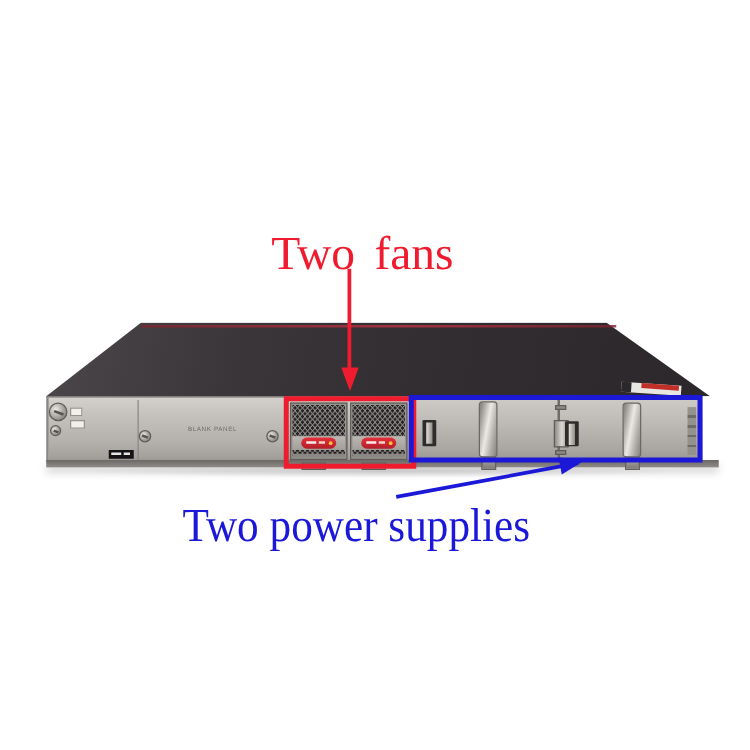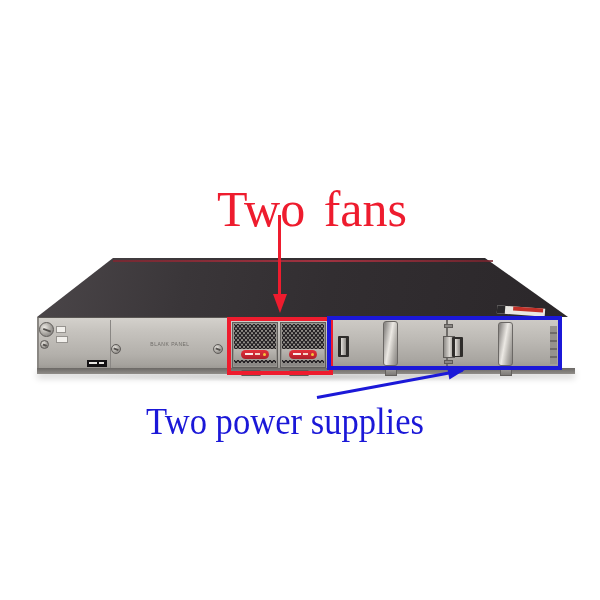--- a/index.html
+++ b/index.html
@@ -73,21 +73,21 @@
   .hingelet{left:444px;width:9px;height:4px;background:#8a8784;border:1px solid #5e5b58;box-sizing:border-box;}
   #right-hinges{left:550px;top:326px;width:7px;height:38px;
     background:repeating-linear-gradient(to bottom,#95928d 0 6px,#6e6b68 6px 8px);}
 
   
   #fan-box{left:227px;top:317px;width:106px;height:58px;border:4px solid var(--annotation-red);box-sizing:border-box;}
   #psu-box{left:327px;top:316px;width:235px;height:54px;border:4px solid var(--annotation-blue);box-sizing:border-box;}
 
   
   .ann{line-height:1;white-space:nowrap;}
-  #fans-label{left:217px;top:184px;font-size:50px;color:var(--annotation-red);word-spacing:6px;}
+  #fans-label{left:217px;top:184px;font-size:38px;color:var(--annotation-red);word-spacing:6px;}
   #power-label{left:146px;top:402px;font-size:38px;color:var(--annotation-blue);
     transform:scaleX(.91);transform-origin:left top;}
   #red-stem{left:278px;top:215px;width:3px;height:81px;background:var(--annotation-red);}
   #red-head{left:273px;top:294px;width:0;height:0;border-left:7px solid transparent;
     border-right:7px solid transparent;border-top:19px solid var(--annotation-red);}
   #blue-stem{left:317px;top:396px;width:148px;height:3px;background:var(--annotation-blue);
     transform:rotate(-10.5deg);transform-origin:0 50%;}
   #blue-head{left:448px;top:364px;width:0;height:0;border-top:7px solid transparent;
     border-bottom:7px solid transparent;border-left:18px solid var(--annotation-blue);
     transform:rotate(-10.5deg);}

